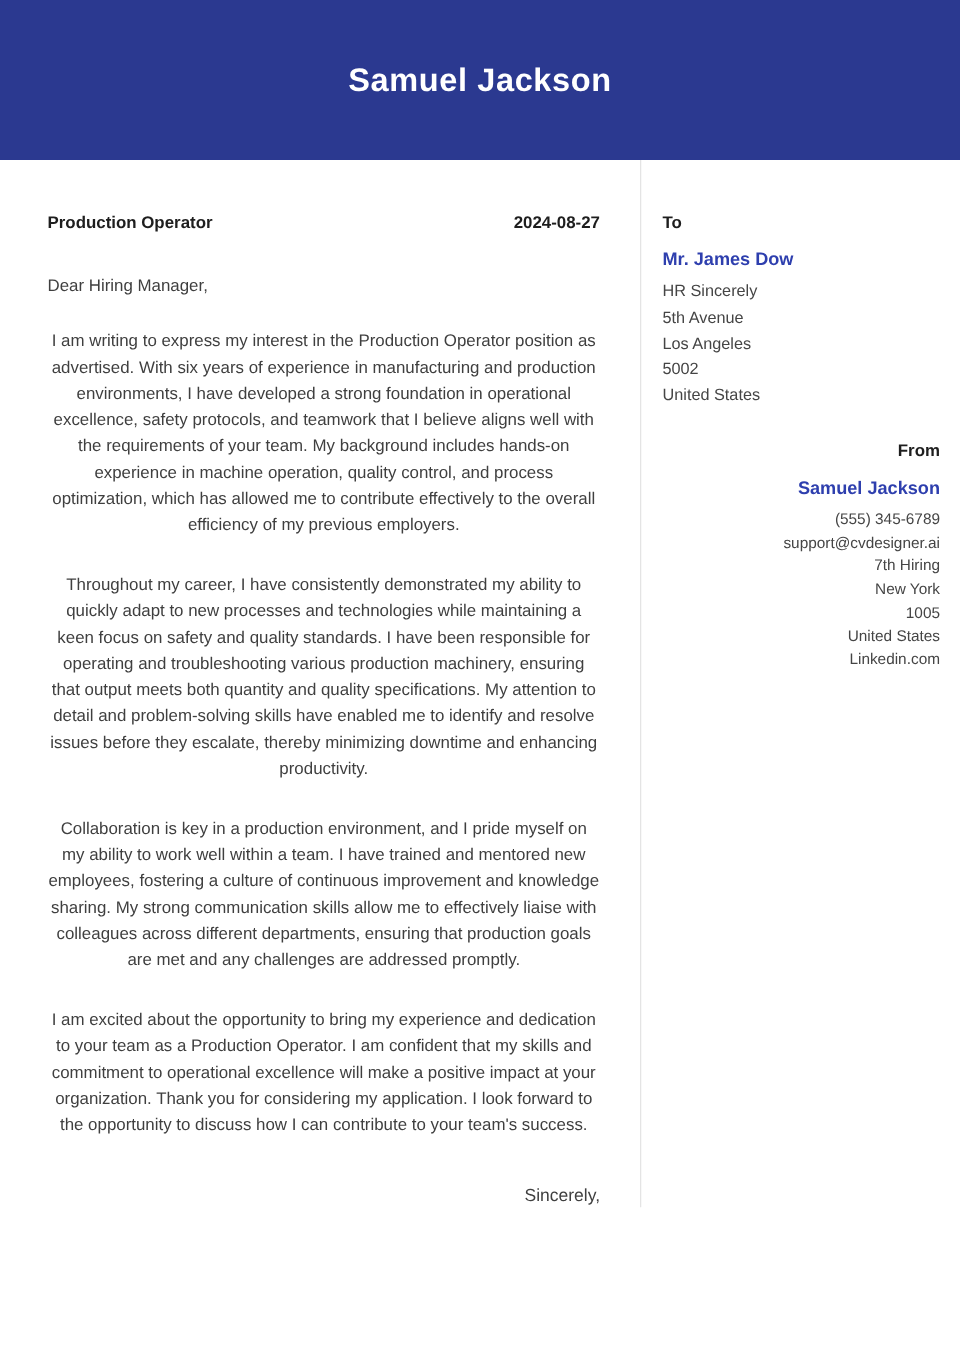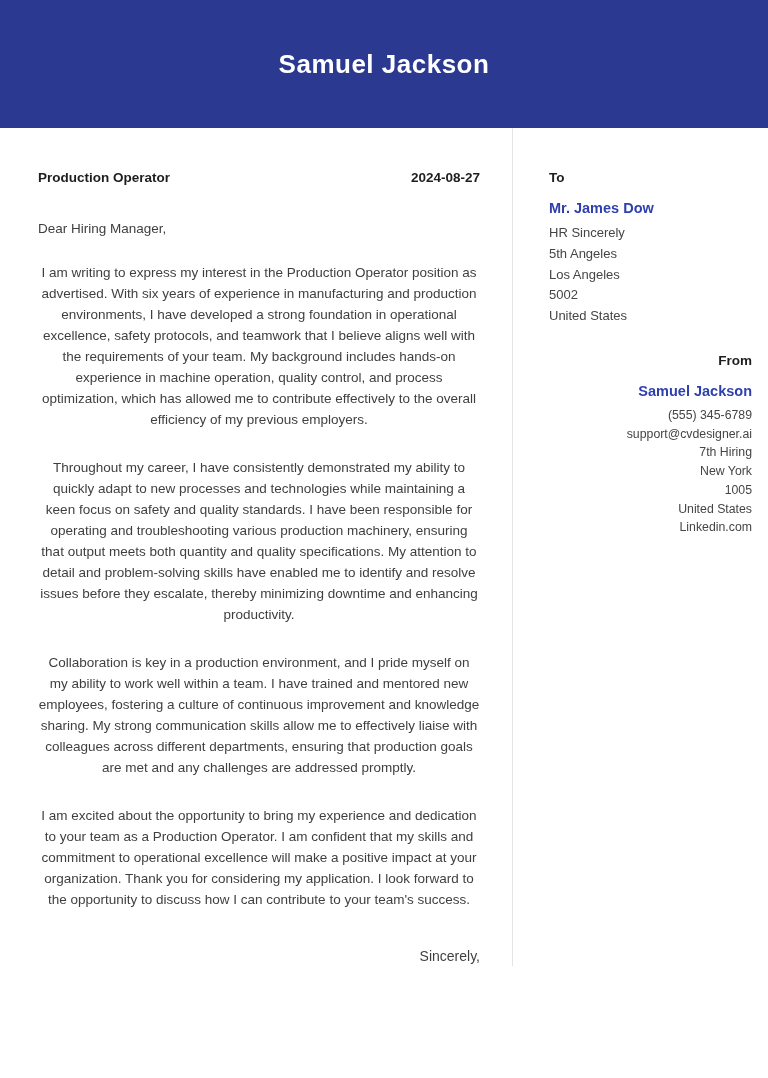--- a/index.html
+++ b/index.html
@@ -70,21 +70,21 @@
     font-family: "DejaVu Serif", serif;
     font-style: italic;
     font-size: 19px;
     letter-spacing: 2.5px;
     color: #565656;
   }
   aside.sidebar {
     width: 256px;
     flex: 0 0 256px;
     border-left: 1px solid #e4e4e4;
-    padding: 42px 16px 0 36px;
+    padding: 42px 16px 0 17px;
   }
   .side-label {
     font-size: 13.5px;
     font-weight: 700;
     color: #1e1e1e;
     margin-bottom: 15px;
   }
   .side-name {
     font-size: 14.5px;
     font-weight: 600;
@@ -136,21 +136,21 @@
       <div class="signature">Samuel Jackson</div>
     </main>
 
     <aside class="sidebar">
 
       <section class="side-section-to">
         <div class="side-label">To</div>
         <div class="side-name">Mr. James Dow</div>
         <div class="to-lines">
           <div>HR Sincerely</div>
-          <div>5th Angeles</div>
+          <div>5th Avenue</div>
           <div>Los Angeles</div>
           <div>5002</div>
           <div>United States</div>
         </div>
       </section>
 
       <section class="side-section-from">
         <div class="side-label">From</div>
         <div class="side-name">Samuel Jackson</div>
         <div class="from-lines">

